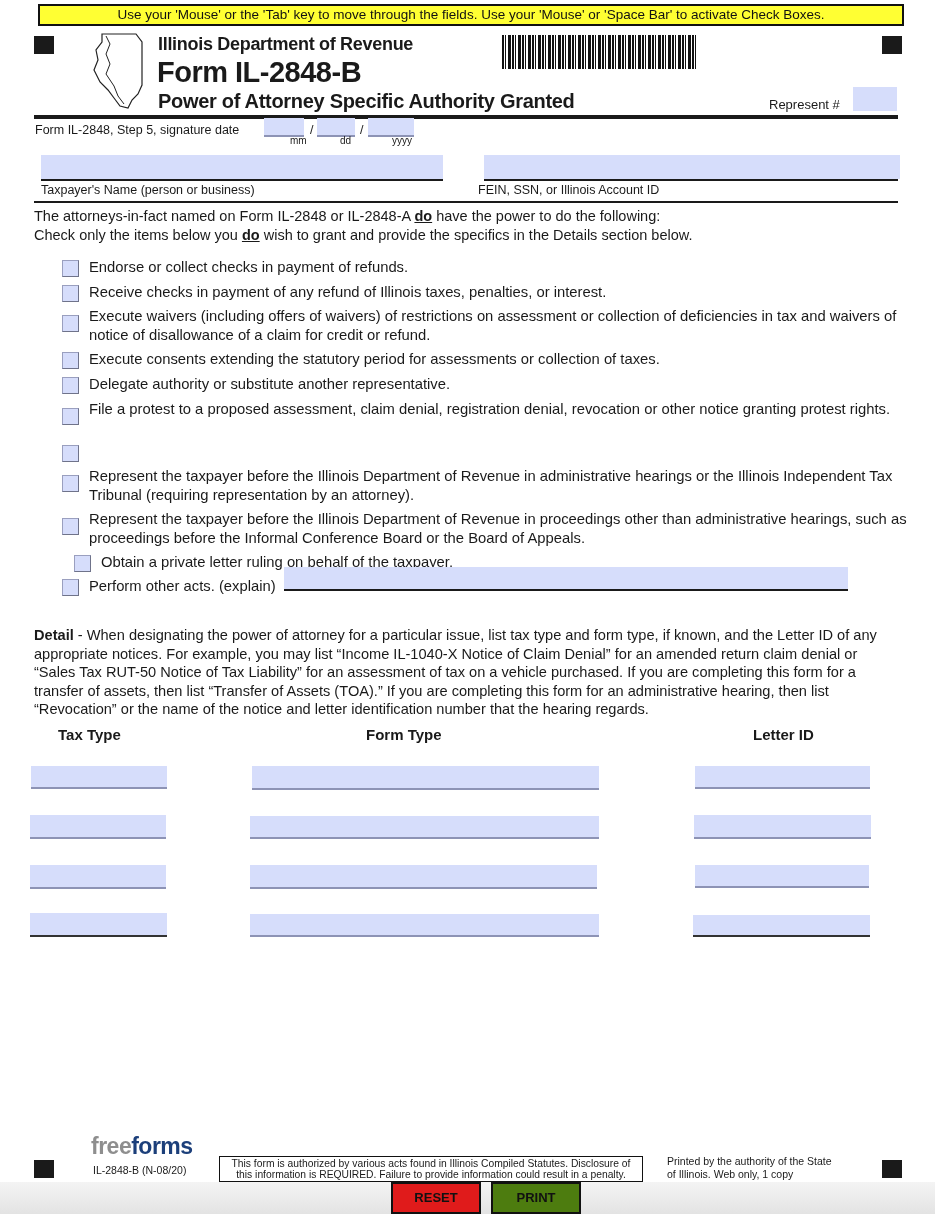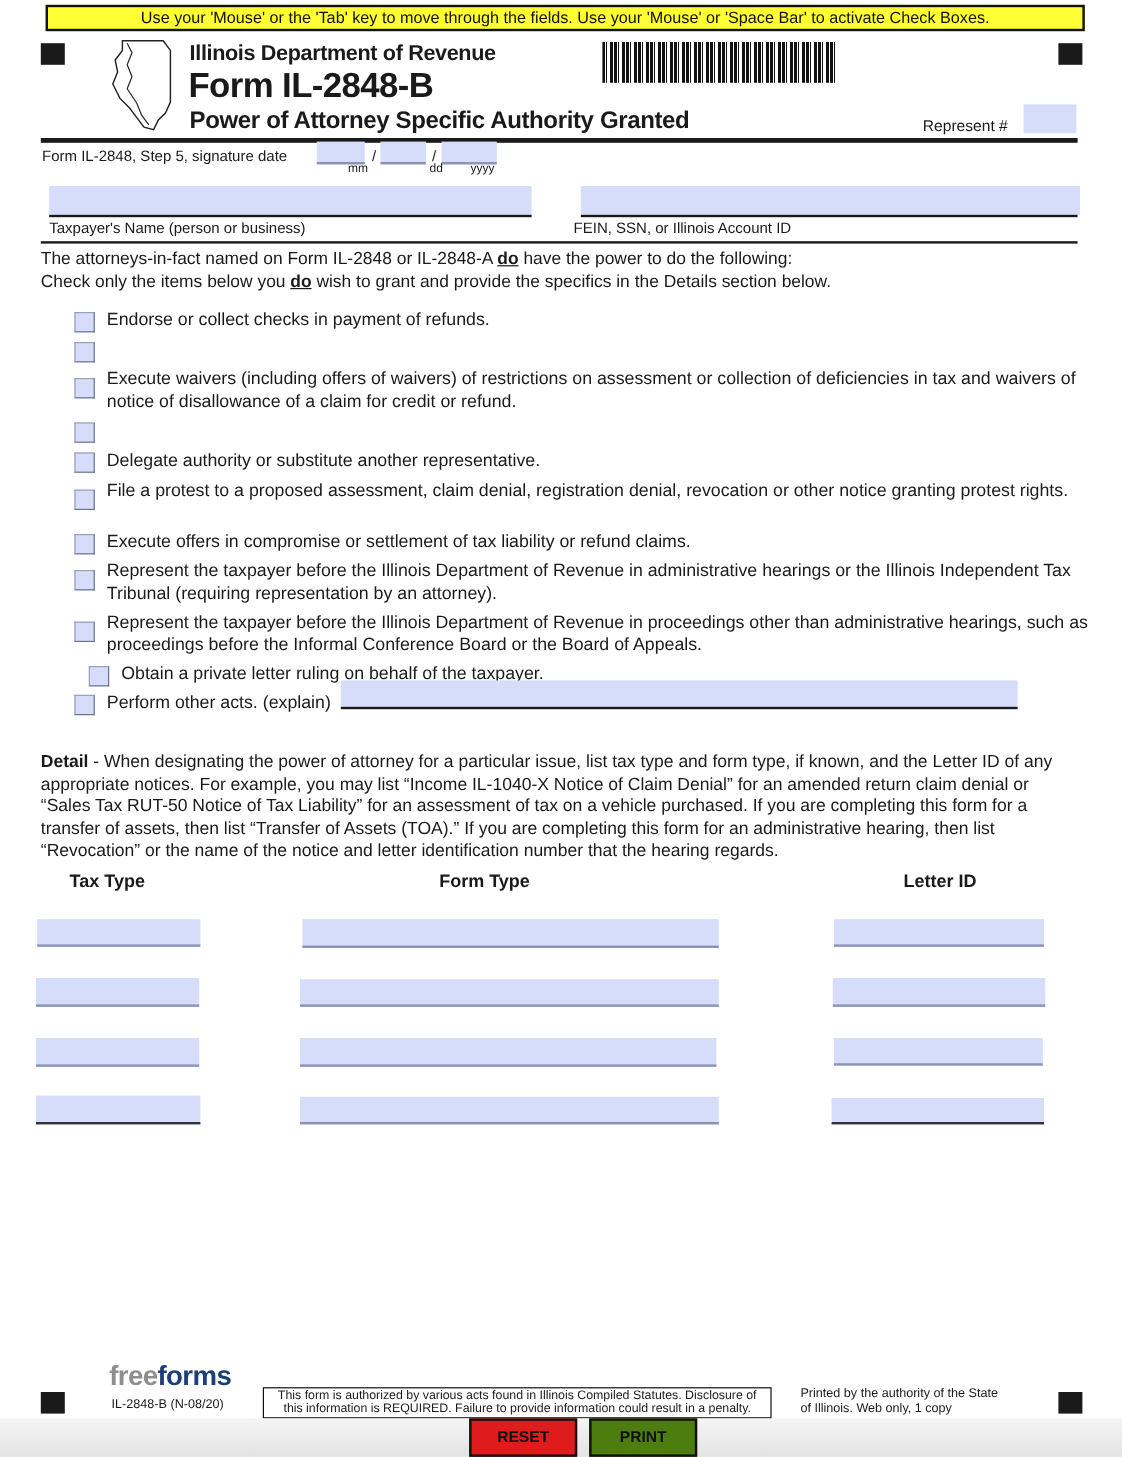--- a/index.html
+++ b/index.html
@@ -64,21 +64,21 @@
 
 <div class="abs rule" style="left:34px;top:115px;width:864px;height:4px;"></div>
 
 <div class="abs small" style="left:35px;top:123px;">Form IL-2848, Step 5, signature date</div>
 <input class="abs fld ul" style="left: 264px; top: 118px; width: 40px; height: 19px;" value="">
 <span class="abs small" style="left:310px;top:123px;">/</span>
 <input class="abs fld ul" style="left: 317px; top: 118px; width: 38px; height: 19px;" value="">
 <span class="abs small" style="left:360px;top:123px;">/</span>
 <input class="abs fld ul" style="left: 368px; top: 118px; width: 46px; height: 19px;" value="">
 <span class="abs tiny" style="left:272px;top:135px;">mm</span>
-<span class="abs tiny" style="left:340px;top:135px;">dd</span>
+<span class="abs tiny" style="left:322px;top:135px;">dd</span>
 <span class="abs tiny" style="left:374px;top:135px;">yyyy</span>
 
 <input class="abs fld" style="left: 41px; top: 155px; width: 402px; height: 24px;" value="">
 <div class="abs rule" style="left:41px;top:179px;width:402px;height:1.5px;"></div>
 <input class="abs fld" style="left: 484px; top: 155px; width: 416px; height: 24px;" value="">
 <div class="abs rule" style="left:484px;top:179px;width:414px;height:1.5px;"></div>
 <div class="abs small" style="left:41px;top:183px;">Taxpayer's Name (person or business)</div>
 <div class="abs small" style="left:478px;top:183px;">FEIN, SSN, or Illinois Account ID</div>
 <div class="abs rule" style="left:34px;top:201px;width:864px;height:2px;"></div>
 
@@ -88,39 +88,40 @@
 <div class="abs para" style="left:34px;top:226px;">
   <span>Check only the items below you </span><u><b>do</b></u><span> wish to grant and provide the specifics in the Details section below.</span>
 </div>
 
 <div class="abs cb-row" style="top:258px;">
   <div class="cb"></div>
   <span>Endorse or collect checks in payment of refunds.</span>
 </div>
 <div class="abs cb-row" style="top:283px;">
   <div class="cb"></div>
+  <span>Receive checks in payment of any refund of Illinois taxes, penalties, or interest.</span>
 </div>
 <div class="abs cb-row" style="top:307px;">
   <div class="cb mid"></div>
   <span>Execute waivers (including offers of waivers) of restrictions on assessment or collection of deficiencies in tax and waivers of notice of disallowance of a claim for credit or refund.</span>
 </div>
 <div class="abs cb-row" style="top:350px;">
   <div class="cb"></div>
+  <span>Execute consents extending the statutory period for assessments or collection of taxes.</span>
 </div>
 <div class="abs cb-row" style="top:375px;">
   <div class="cb"></div>
   <span>Delegate authority or substitute another representative.</span>
 </div>
 <div class="abs cb-row" style="top:400px;">
   <div class="cb mid"></div>
   <span>File a protest to a proposed assessment, claim denial, registration denial, revocation or other notice granting protest rights.</span>
 </div>
 <div class="abs cb-row" style="top:443px;">
   <div class="cb"></div>
-  <span>Execute offers in compromise or settlement of tax liability or refund claims.</span>
 </div>
 <div class="abs cb-row" style="top:467px;">
   <div class="cb mid"></div>
   <span>Represent the taxpayer before the Illinois Department of Revenue in administrative hearings or the Illinois Independent Tax Tribunal (requiring representation by an attorney).</span>
 </div>
 <div class="abs cb-row" style="top:510px;">
   <div class="cb mid"></div>
   <span>Represent the taxpayer before the Illinois Department of Revenue in proceedings other than administrative hearings, such as proceedings before the Informal Conference Board or the Board of Appeals.</span>
 </div>
 <div class="abs cb-row" style="top:553px;margin-left:12px;">

